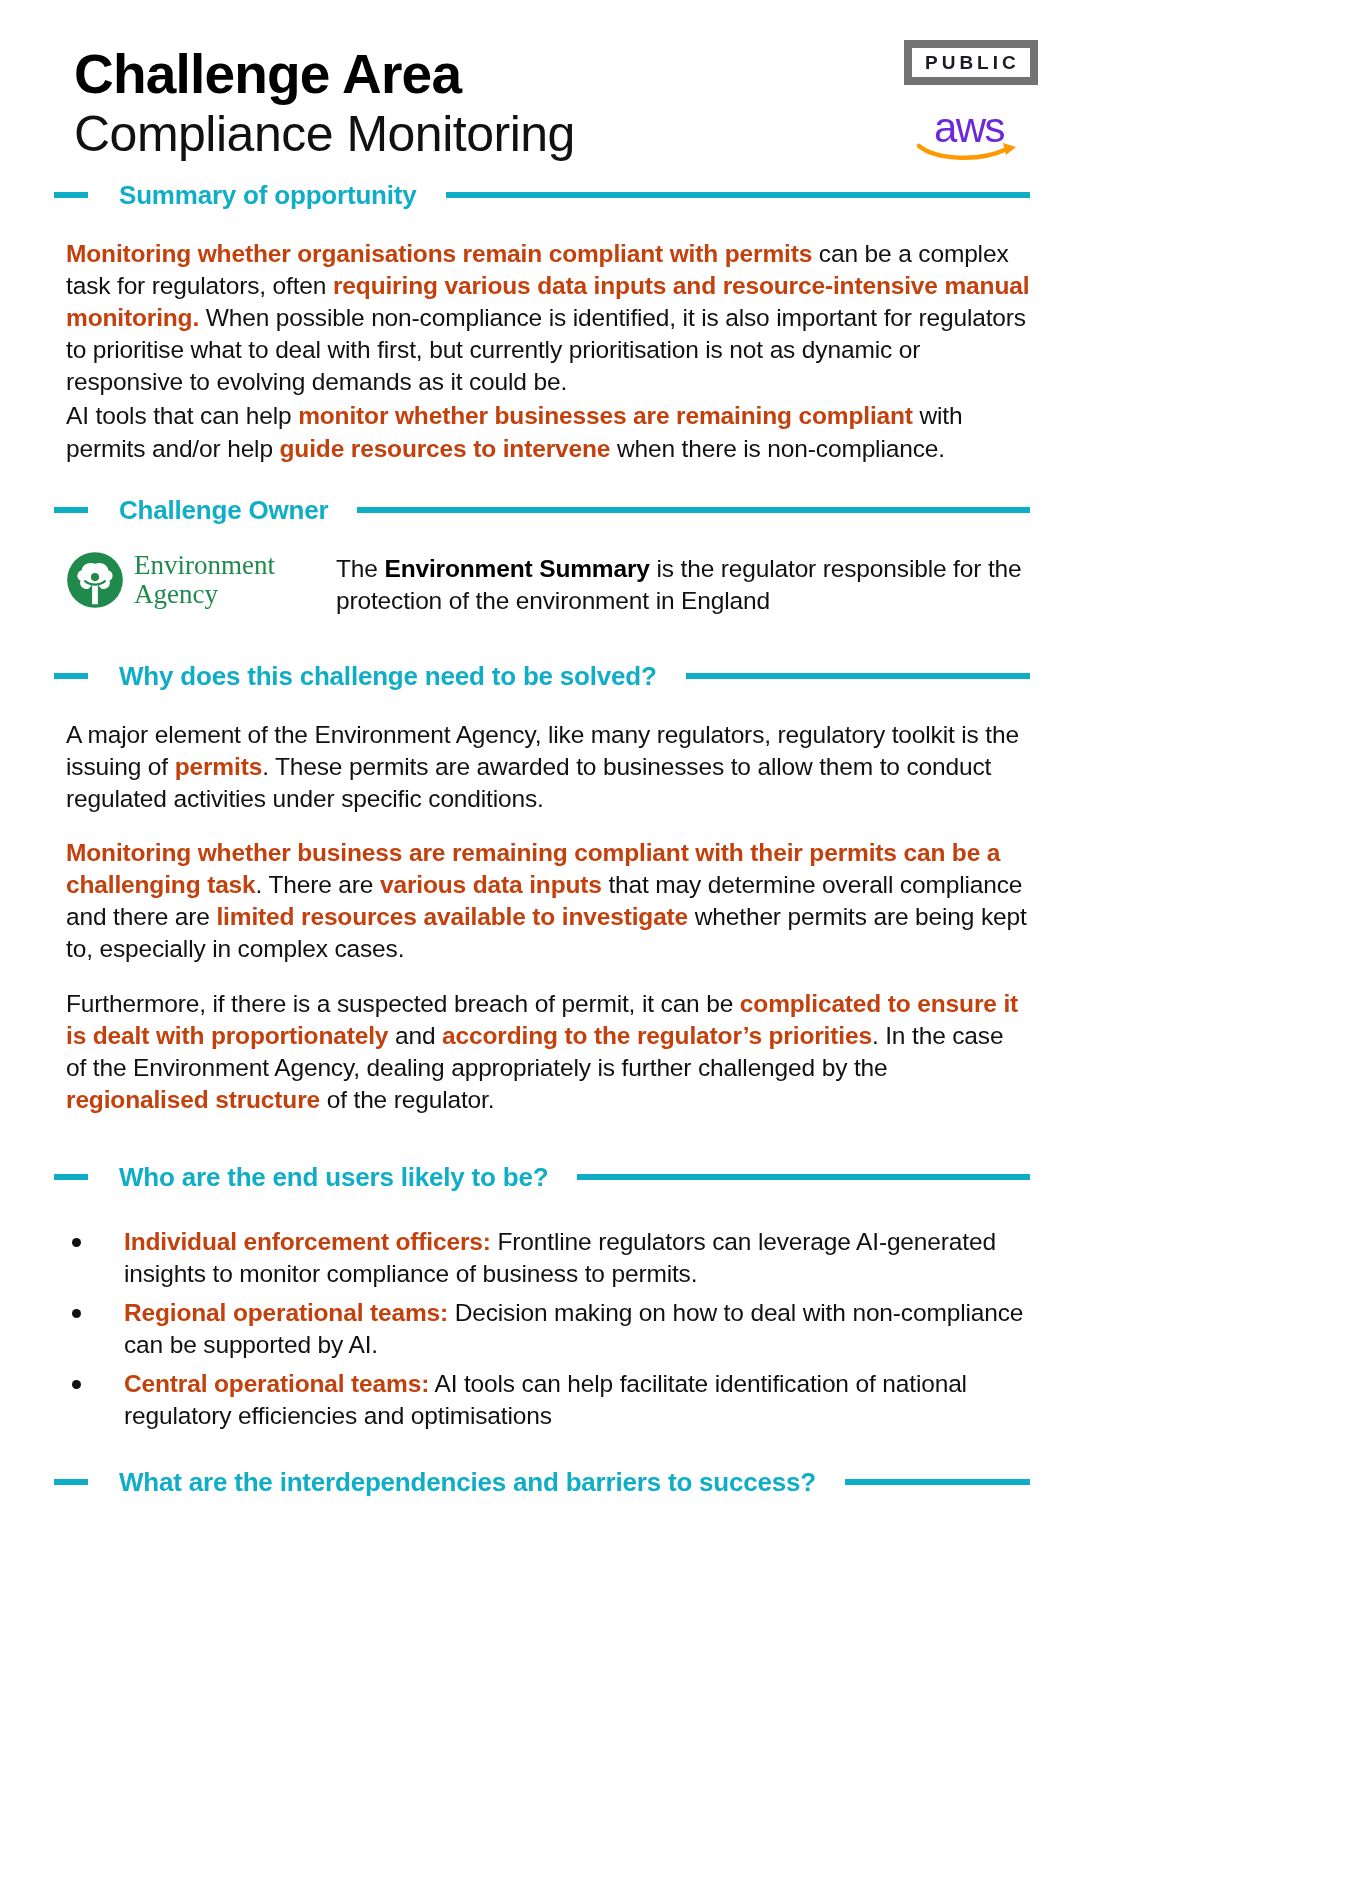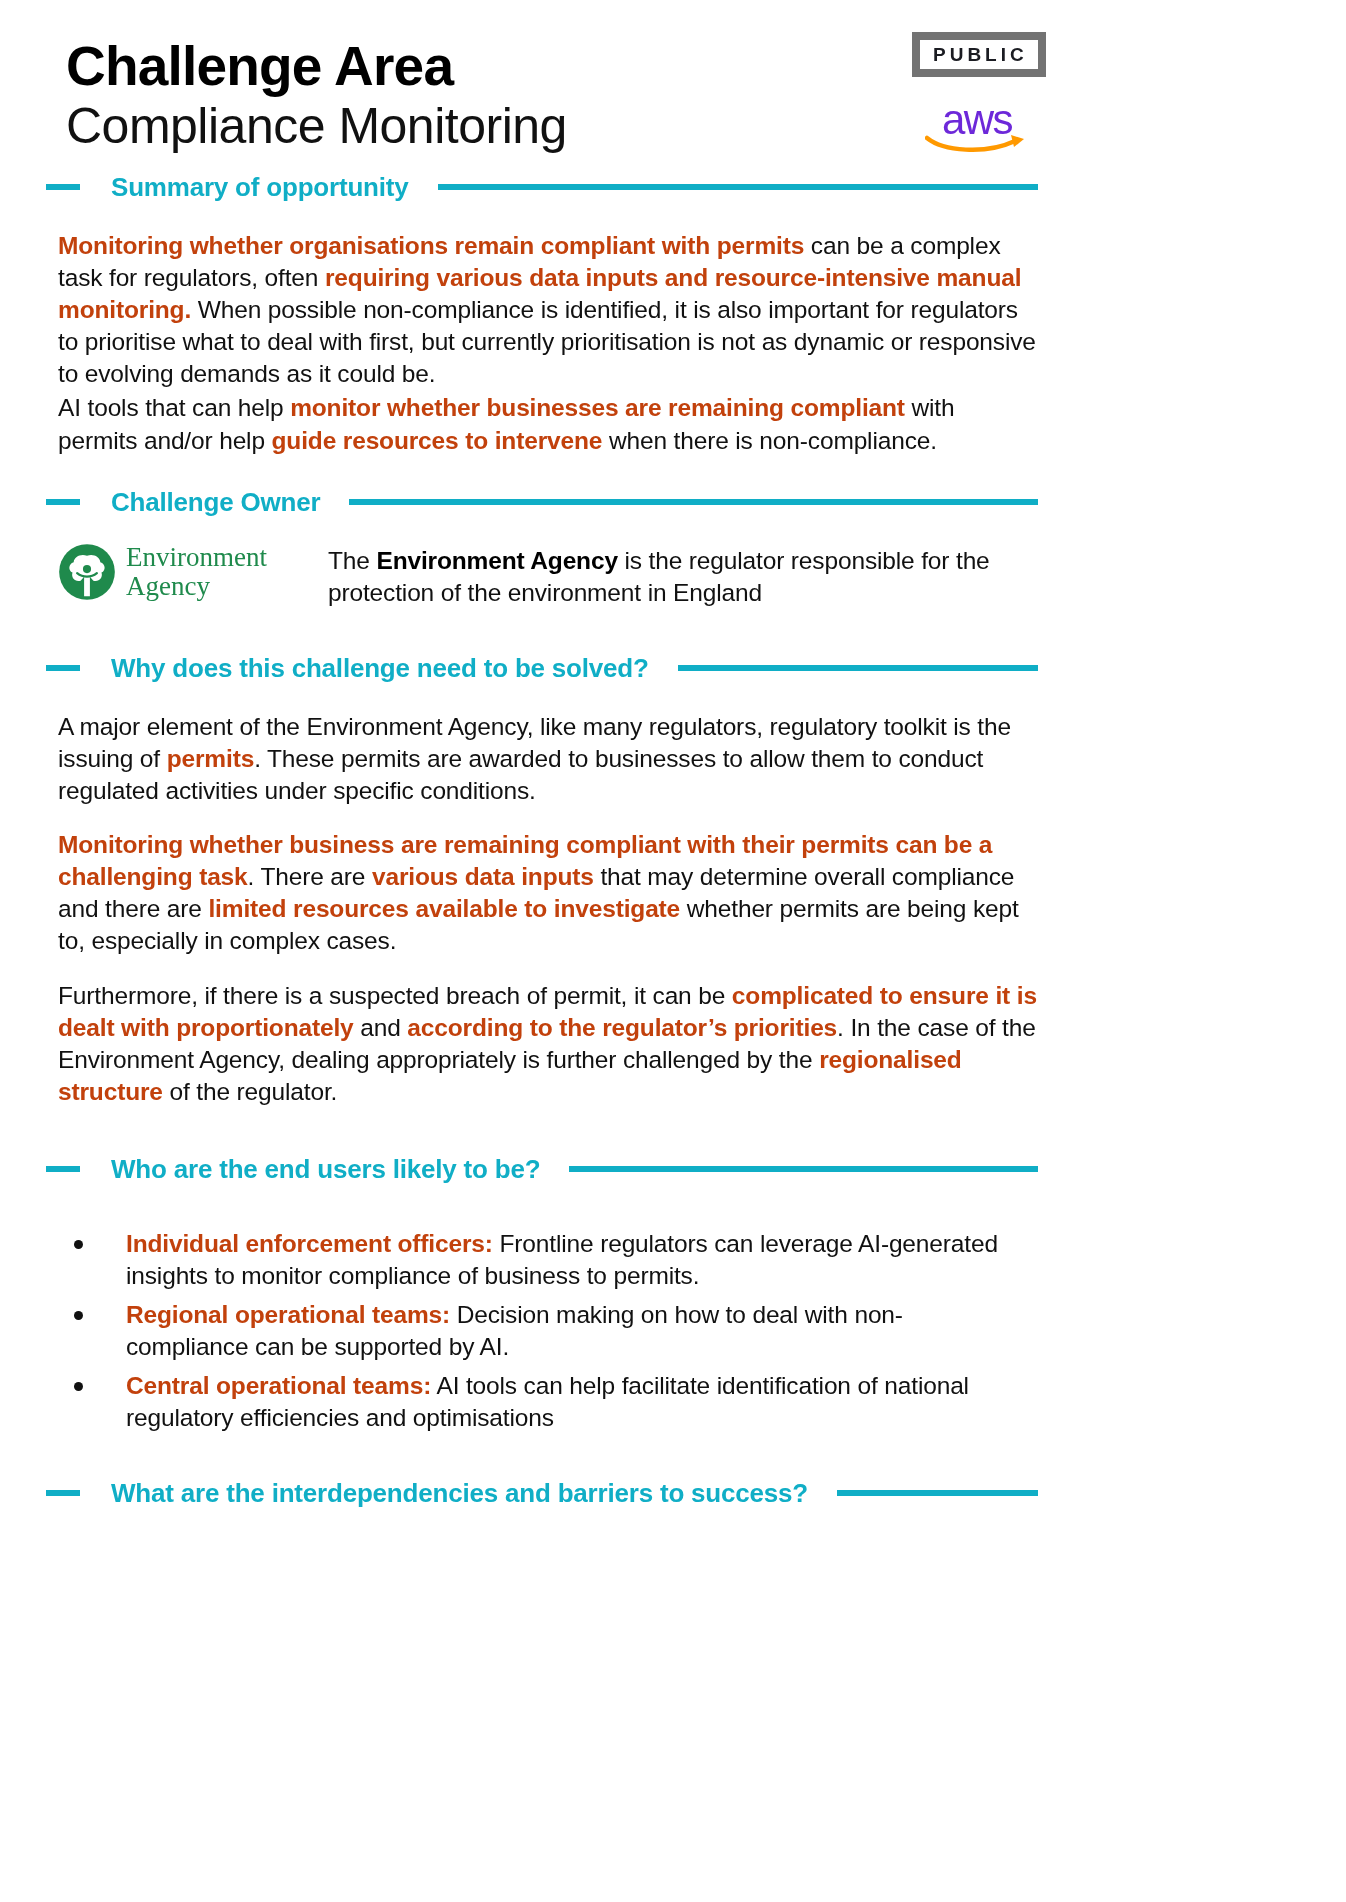--- a/index.html
+++ b/index.html
@@ -13,21 +13,21 @@
     font-family: "Liberation Sans", sans-serif;
     color: #111111;
     overflow: hidden;
     position: relative;
   }
 
   .page {
     position: relative;
     width: 1104px;
     height: 1902px;
-    padding: 4px;
+    padding: 12px;
     box-sizing: border-box;
   }
 
   
   .header {
     position: relative;
     padding: 34px 62px 0 62px;
     height: 170px;
     box-sizing: border-box;
   }
@@ -171,21 +171,21 @@
     font-weight: 300;
     margin: 0;
     color: #111;
     letter-spacing: -0.15px;
   }
   .owner-desc b { font-weight: 700; color: #000; }
 
   
   ul.bullets {
     list-style: none;
-    margin: 16px;
+    margin: 6px;
     padding: 0 62px 0 54px;
   }
   ul.bullets li {
     position: relative;
     padding-left: 52px;
     font-size: 24.5px;
     line-height: 1.31;
     font-weight: 300;
     color: #111111;
     margin-bottom: 7px;
@@ -256,21 +256,21 @@
         <path d="M50 22 C40 18, 28 23, 27 33 C18 36, 17 47, 25 51 C22 60, 30 68, 39 65 L45 58 L45 92 L55 92 L55 58 L61 65 C70 68, 78 60, 75 51 C83 47, 82 36, 73 33 C72 23, 60 18, 50 22 Z" fill="#ffffff"></path>
         <circle cx="50" cy="45" r="7" fill="#1f8a4c"></circle>
         <path d="M33 52 C38 56, 45 58, 50 58 C55 58, 62 56, 67 52" stroke="#1f8a4c" stroke-width="4" fill="none" stroke-linecap="round"></path>
       </svg>
       <div class="ea-text">
         <div>Environment</div>
         <div>Agency</div>
       </div>
     </div>
     <div class="owner-desc">
-      <p><span>The </span><b>Environment Agency</b><span> is the regulator responsible for the protection of the environment in England</span></p>
+      <p><span>The </span><b>Environment Summary</b><span> is the regulator responsible for the protection of the environment in England</span></p>
     </div>
   </div>
 
   <div class="spacer-lg"></div>
 
   <div class="section-head">
     <div class="rule-short"></div>
     <h2>Why does this challenge need to be solved?</h2>
     <div class="rule-long"></div>
   </div>

